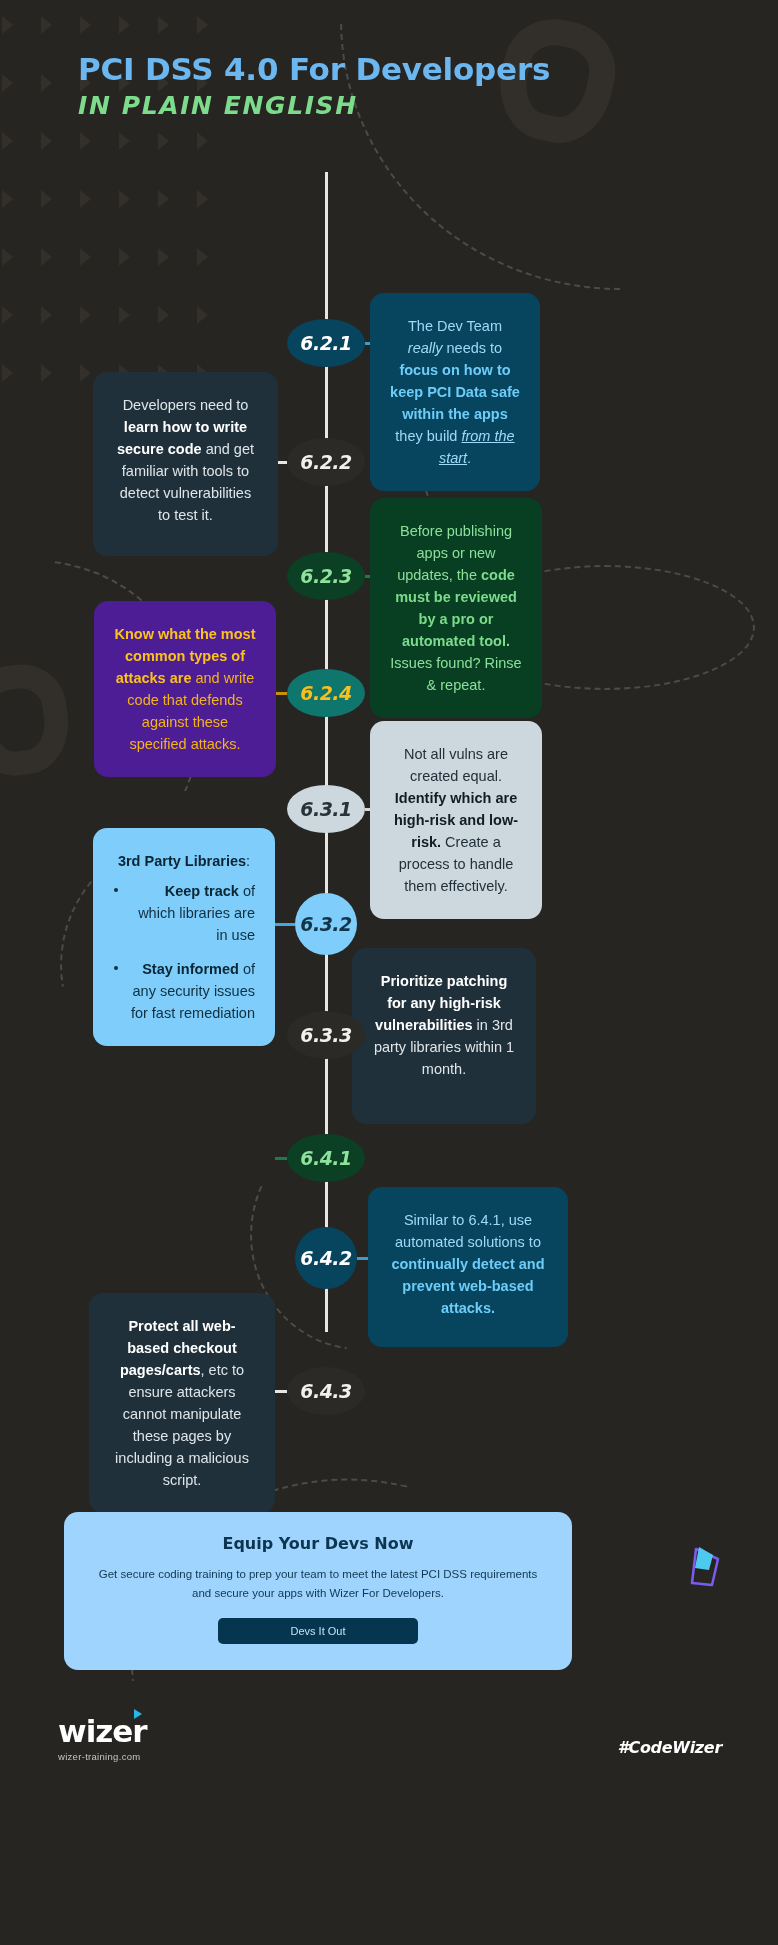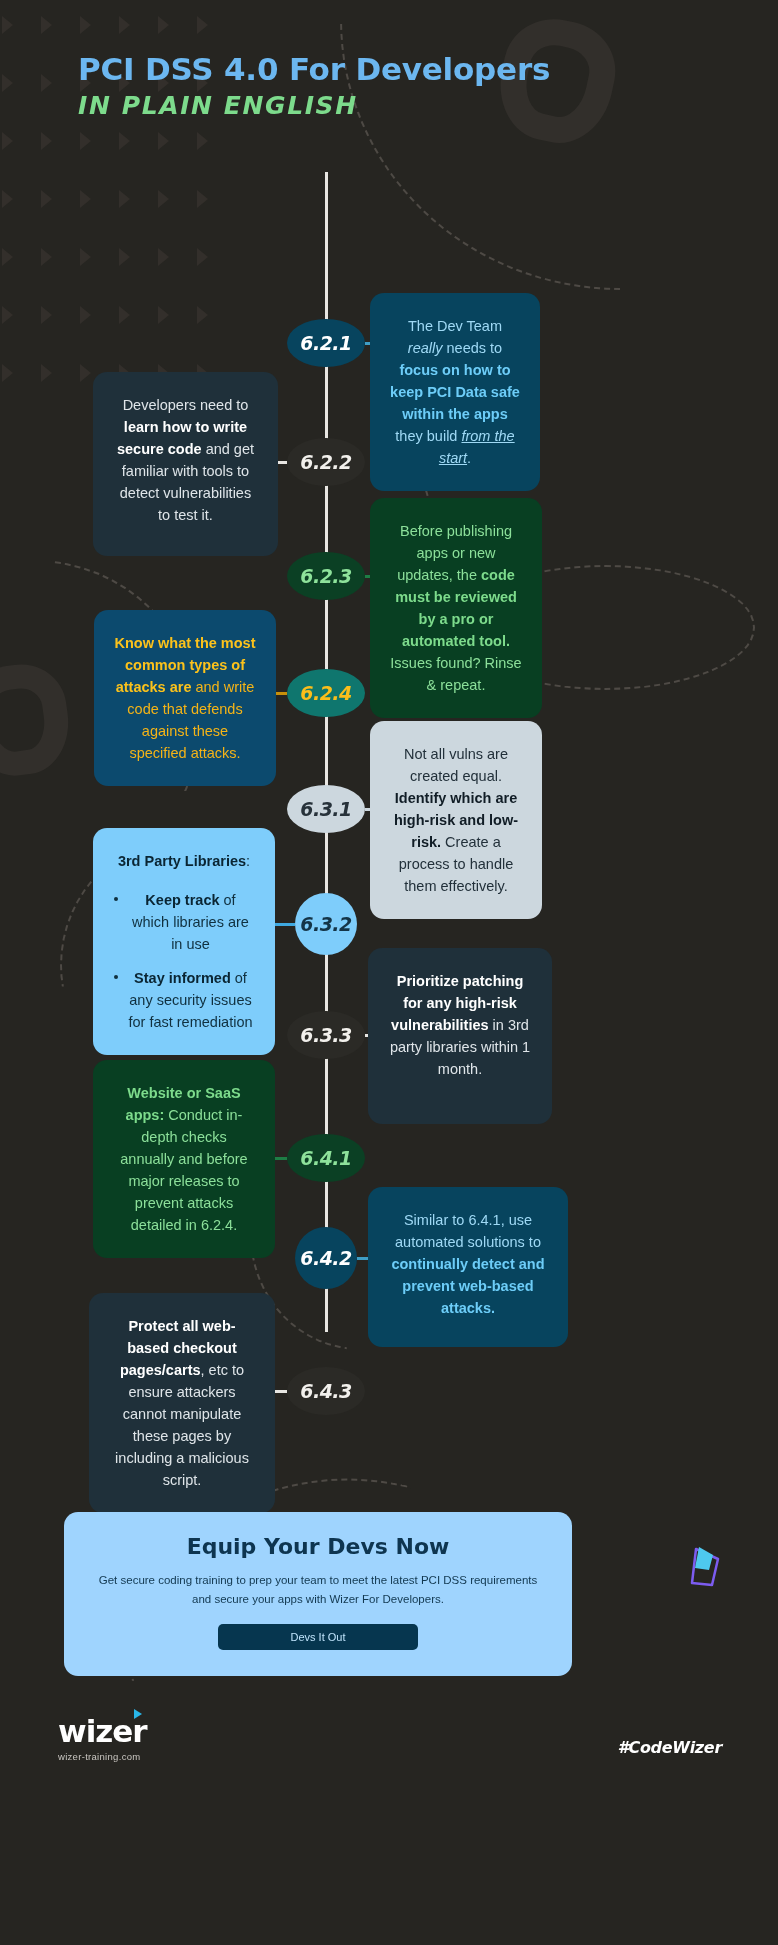--- a/index.html
+++ b/index.html
@@ -142,28 +142,28 @@
   .card b { font-weight: 700; }
   .card i { font-style: italic; }
   .card u { text-decoration: underline; }
 
   .c-teal     { background: #07445e; color: #9fd9f5; }
   .c-teal b   { color: #6dcdf8; }
   .c-slate    { background: #1f303a; color: #dfe5e9; }
   .c-slate b  { color: #ffffff; text-align: center; }
   .c-green    { background: #083f22; color: #8ce09a; }
   .c-green b  { color: #7ddb8c; }
-  .c-orange   { background: #0c4a6e; color: #f5b417; margin-top: 9px; }
+  .c-orange   { background: #4c1d95; color: #f5b417; }
   .c-orange b { color: #fcc21b; }
   .c-gray     { background: #ccd7de; color: #22303a; }
   .c-gray b   { color: #111d26; }
   .c-blue     { background: #7ecdfb; color: #10303f; }
   .c-blue b   { color: #0a2533; }
 
-  .card ul { list-style: none; text-align: center; margin-top: 17px; }
+  .card ul { list-style: none; text-align: right; margin-top: 8px; }
   .card li { position: relative; padding-left: 13px; margin-bottom: 12px; }
   .card li:last-child { margin-bottom: 0; }
   .card li:before {
     content: "";
     position: absolute;
     left: 1px; top: 8px;
     width: 4px; height: 4px;
     border-radius: 50%;
     background: currentColor;
   }
@@ -175,21 +175,21 @@
     top: 1512px;
     width: 508px;
     background: #9fd4fe;
     border-radius: 14px;
     padding: 22px 34px 26px;
     text-align: center;
     z-index: 5;
   }
   .cta-title {
     font-family: "DejaVu Sans", sans-serif;
-    font-size: 22px;
+    font-size: 16px;
     font-weight: 700;
     color: #0e3550;
     margin-bottom: 12px;
   }
   .cta-body {
     font-size: 11.5px;
     line-height: 1.62;
     color: #123850;
     margin-bottom: 16px;
   }
@@ -346,26 +346,25 @@
     </div>
     <div class="stub" style="top: 785px; background: rgb(63, 169, 224); left: 275px; width: 20px;"></div>
     <div class="card c-blue" style="top: 690px; left: 93px; width: 182px; min-height: 182px;"><b>3rd Party Libraries</b>:<ul>
         <li><b>Keep track</b> of which libraries are in use</li>
         <li><b>Stay informed</b> of any security issues for fast remediation</li>
       </ul></div>
     <div class="node oval n-dark" style="top: 873px;">
       <span>6.3.3</span>
     </div>
     <div class="stub" style="top: 896px; background: rgb(232, 230, 226); left: 365px; width: 4px;"></div>
-    <div class="card c-slate" style="top: 810px; left: 368px; width: 184px; min-height: 176px;"><b>Prioritize patching for any high-risk vulnerabilities</b> in 3rd party libraries within 1 month.</div>
+    <div class="card c-slate" style="top: 810px; left: 352px; width: 184px; min-height: 176px;"><b>Prioritize patching for any high-risk vulnerabilities</b> in 3rd party libraries within 1 month.</div>
     <div class="node oval n-green" style="top: 996px;">
       <span>6.4.1</span>
     </div>
     <div class="stub" style="top: 1019px; background: rgb(30, 125, 69); left: 275px; width: 12px;"></div>
-    <div class="card c-green" style="top: 922px; left: 93px; width: 182px; min-height: 178px;"><b>Website or SaaS apps:</b> Conduct in-depth checks annually and before major releases to prevent attacks detailed in 6.2.4.</div>
     <div class="node circle n-teal" style="top: 1089px;">
       <span>6.4.2</span>
     </div>
     <div class="stub" style="top: 1119px; background: rgb(63, 157, 196); left: 357px; width: 11px;"></div>
     <div class="card c-teal" style="top: 1049px; left: 368px; width: 200px; min-height: 160px;">Similar to 6.4.1, use automated solutions to <b>continually detect and prevent web-based attacks.</b></div>
     <div class="node oval n-dark" style="top: 1229px;">
       <span>6.4.3</span>
     </div>
     <div class="stub" style="top: 1252px; background: rgb(232, 230, 226); left: 275px; width: 12px;"></div>
     <div class="card c-slate" style="top: 1155px; left: 89px; width: 186px; min-height: 180px;"><b>Protect all web-based checkout pages/carts</b>, etc to ensure attackers cannot manipulate these pages by including a malicious script.</div>

